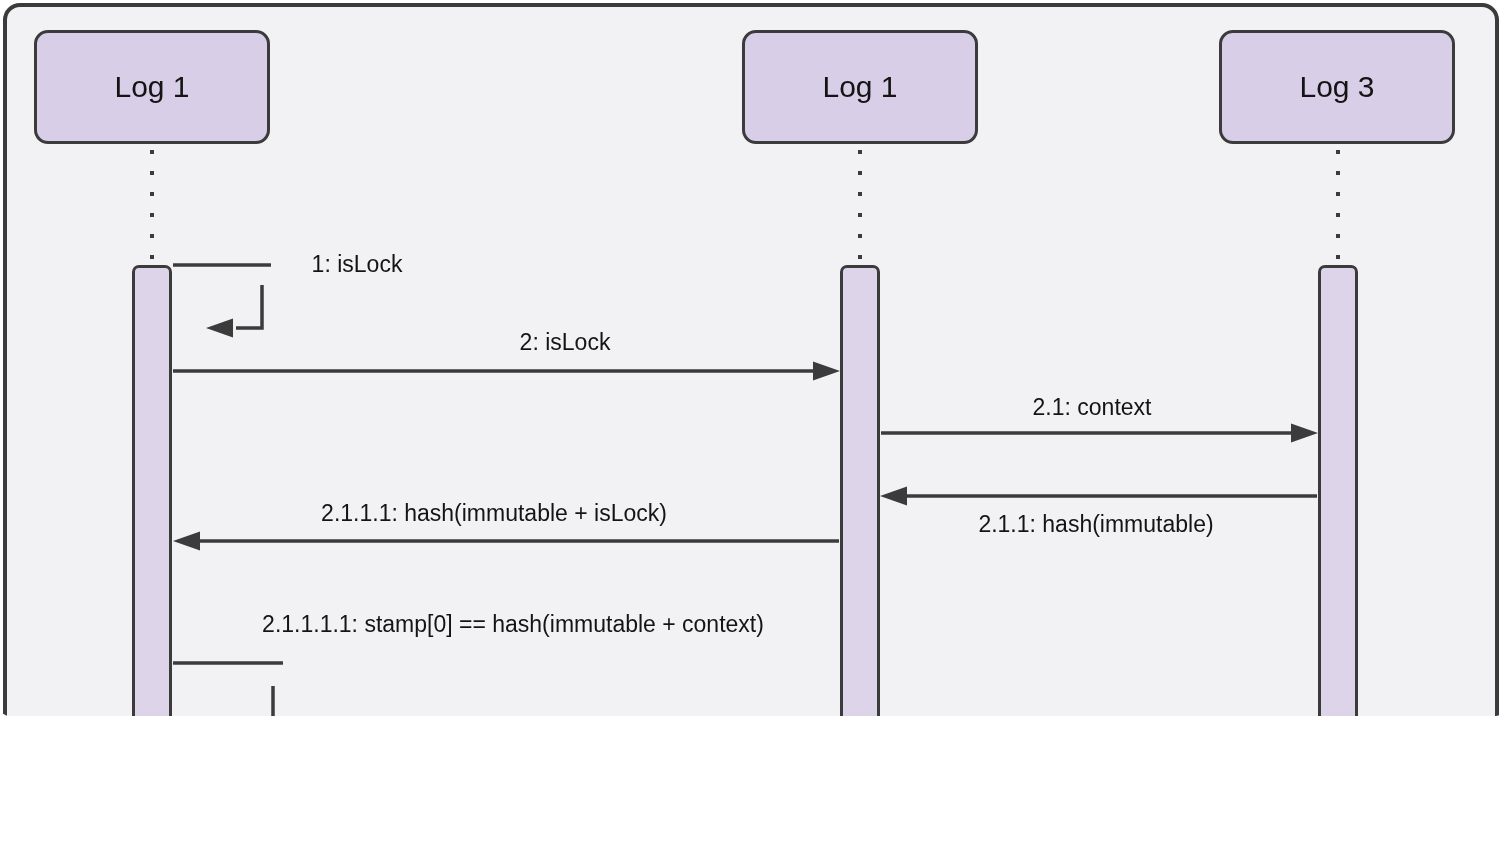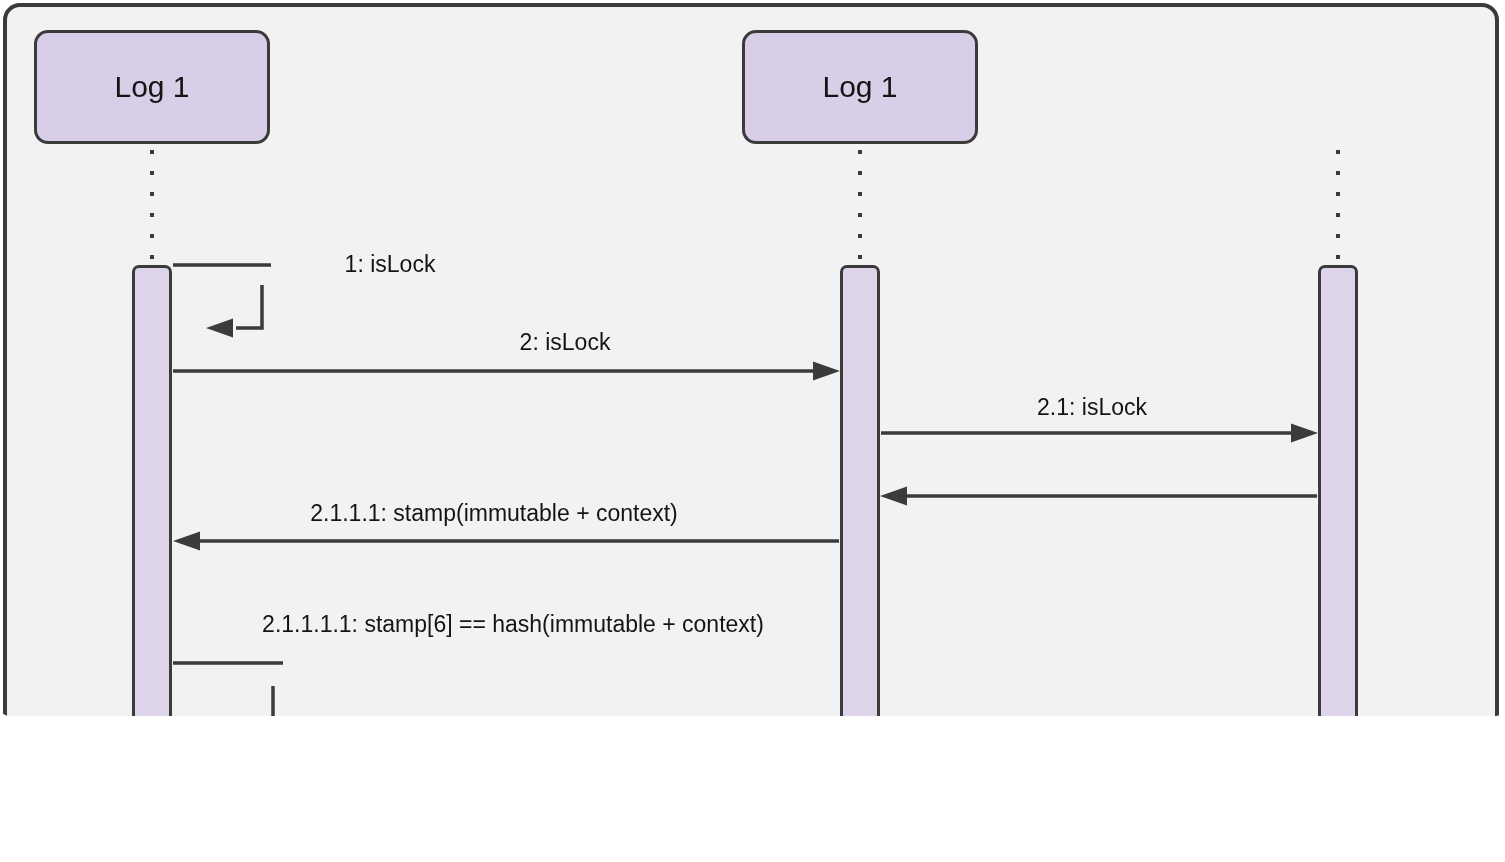--- a/index.html
+++ b/index.html
@@ -71,20 +71,23 @@
   <div class="lifeline" style="left:858px;top:746px;height:102px;"></div>
   <div class="lifeline" style="left:1336px;top:150px;height:112px;"></div>
   <div class="lifeline" style="left:1336px;top:746px;height:102px;"></div>
 
   <div class="actor-box" style="left:34px;">
     <span>Log 1</span>
   </div>
   <div class="actor-box" style="left:742px;">
     <span>Log 1</span>
   </div>
+  <div class="actor-box" style="left:1219px;">
+    <span>Log 3</span>
+  </div>
 
   <div class="activation-bar" style="left:132px;"></div>
   <div class="activation-bar" style="left:840px;"></div>
   <div class="activation-bar" style="left:1318px;"></div>
 
   <svg class="arrows" width="1505" height="862" viewBox="0 0 1505 862">
 
     <g>
       <path d="M173,265 H271"></path>
       <path d="M262,285 V328 H236"></path>
@@ -111,19 +114,20 @@
       <polygon points="173,541 200,531.5 200,550.5"></polygon>
     </g>
 
     <g>
       <path d="M173,663 H283"></path>
       <path d="M273,686 V727 H247"></path>
       <polygon points="217,727 244,717.5 244,736.5"></polygon>
     </g>
   </svg>
 
-  <div class="msg-label" style="left:357px;top:265px;margin-left:33px;">1: isLock</div>
+  <div class="msg-label" style="left:357px;top:265px;">1: isLock</div>
   <div class="msg-label" style="left:565px;top:343px;">2: isLock</div>
-  <div class="msg-label" style="left:1092px;top:408px;">2.1: isLock</div>
-  <div class="msg-label" style="left:494px;top:514px;">2.1.1.1: stamp(immutable + context)</div>
-  <div class="msg-label" style="left:513px;top:625px;">2.1.1.1.1: stamp[6] == hash(immutable + context)</div>
+  <div class="msg-label" style="left:1092px;top:408px;">2.1: context</div>
+  <div class="msg-label" style="left:1096px;top:525px;">2.1.1: hash(immutable)</div>
+  <div class="msg-label" style="left:494px;top:514px;">2.1.1.1: hash(immutable + isLock)</div>
+  <div class="msg-label" style="left:513px;top:625px;">2.1.1.1.1: stamp[0] == hash(immutable + context)</div>
 
 </div>
 
 </body></html>

